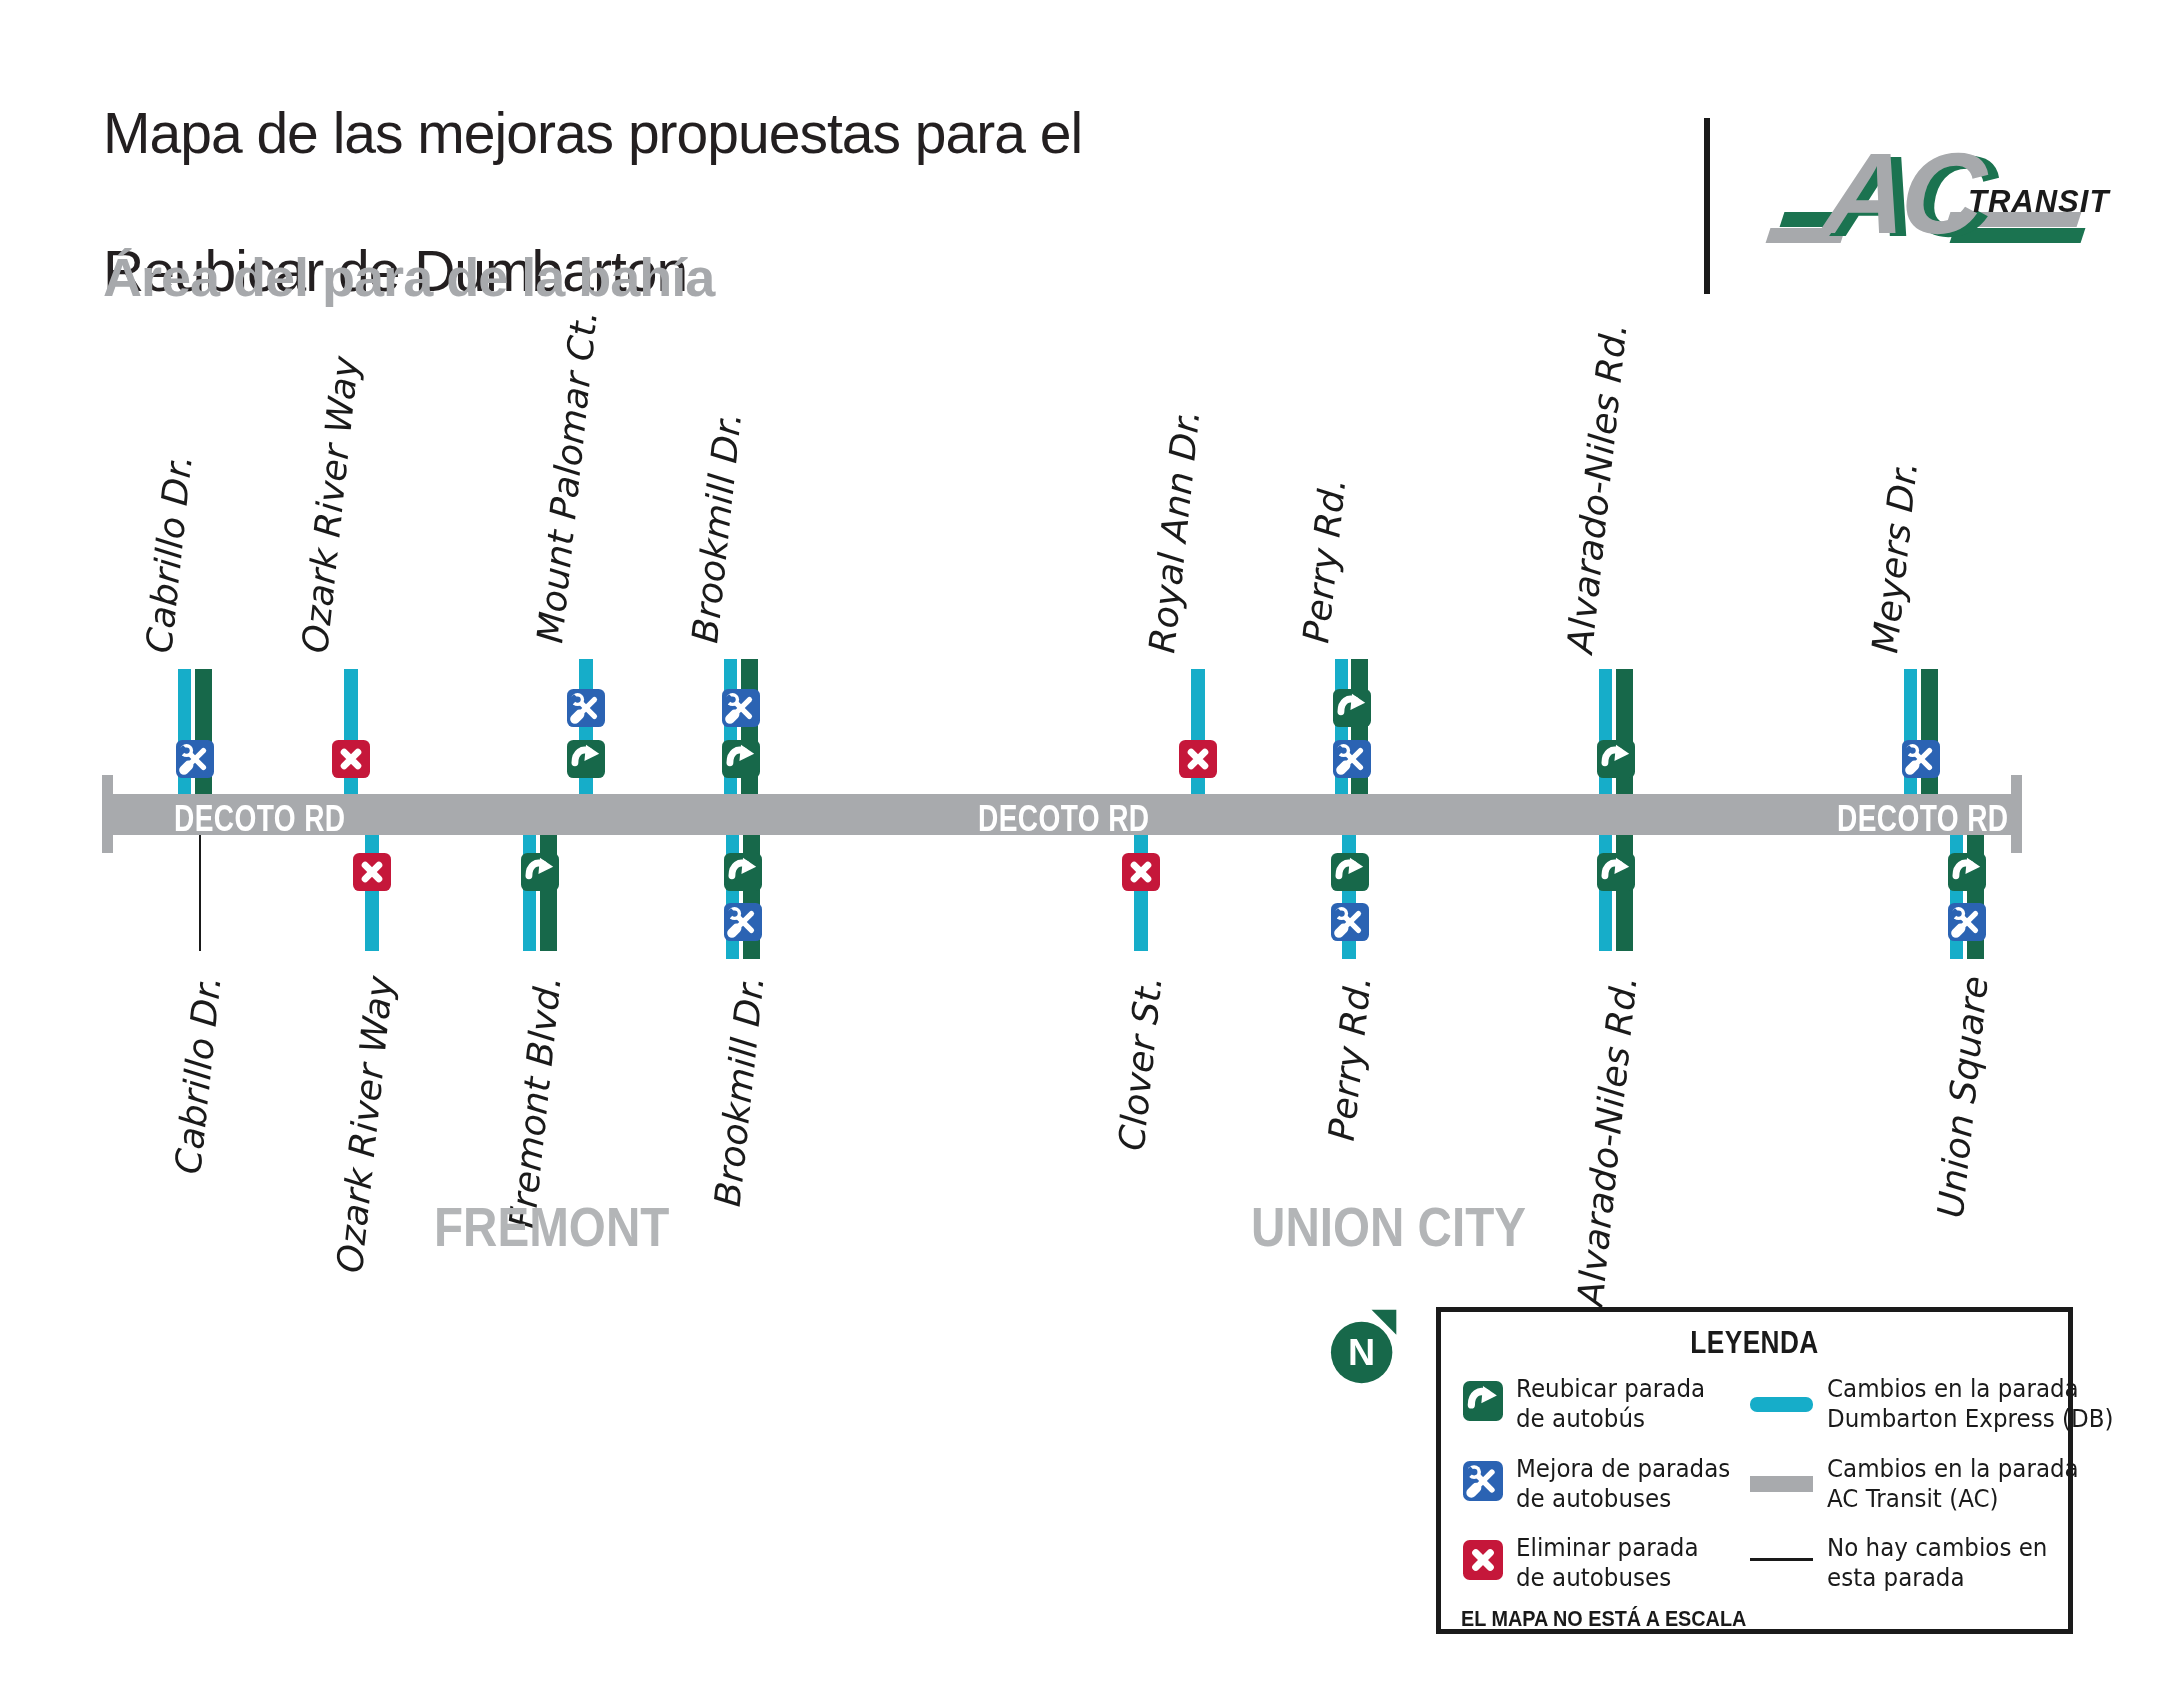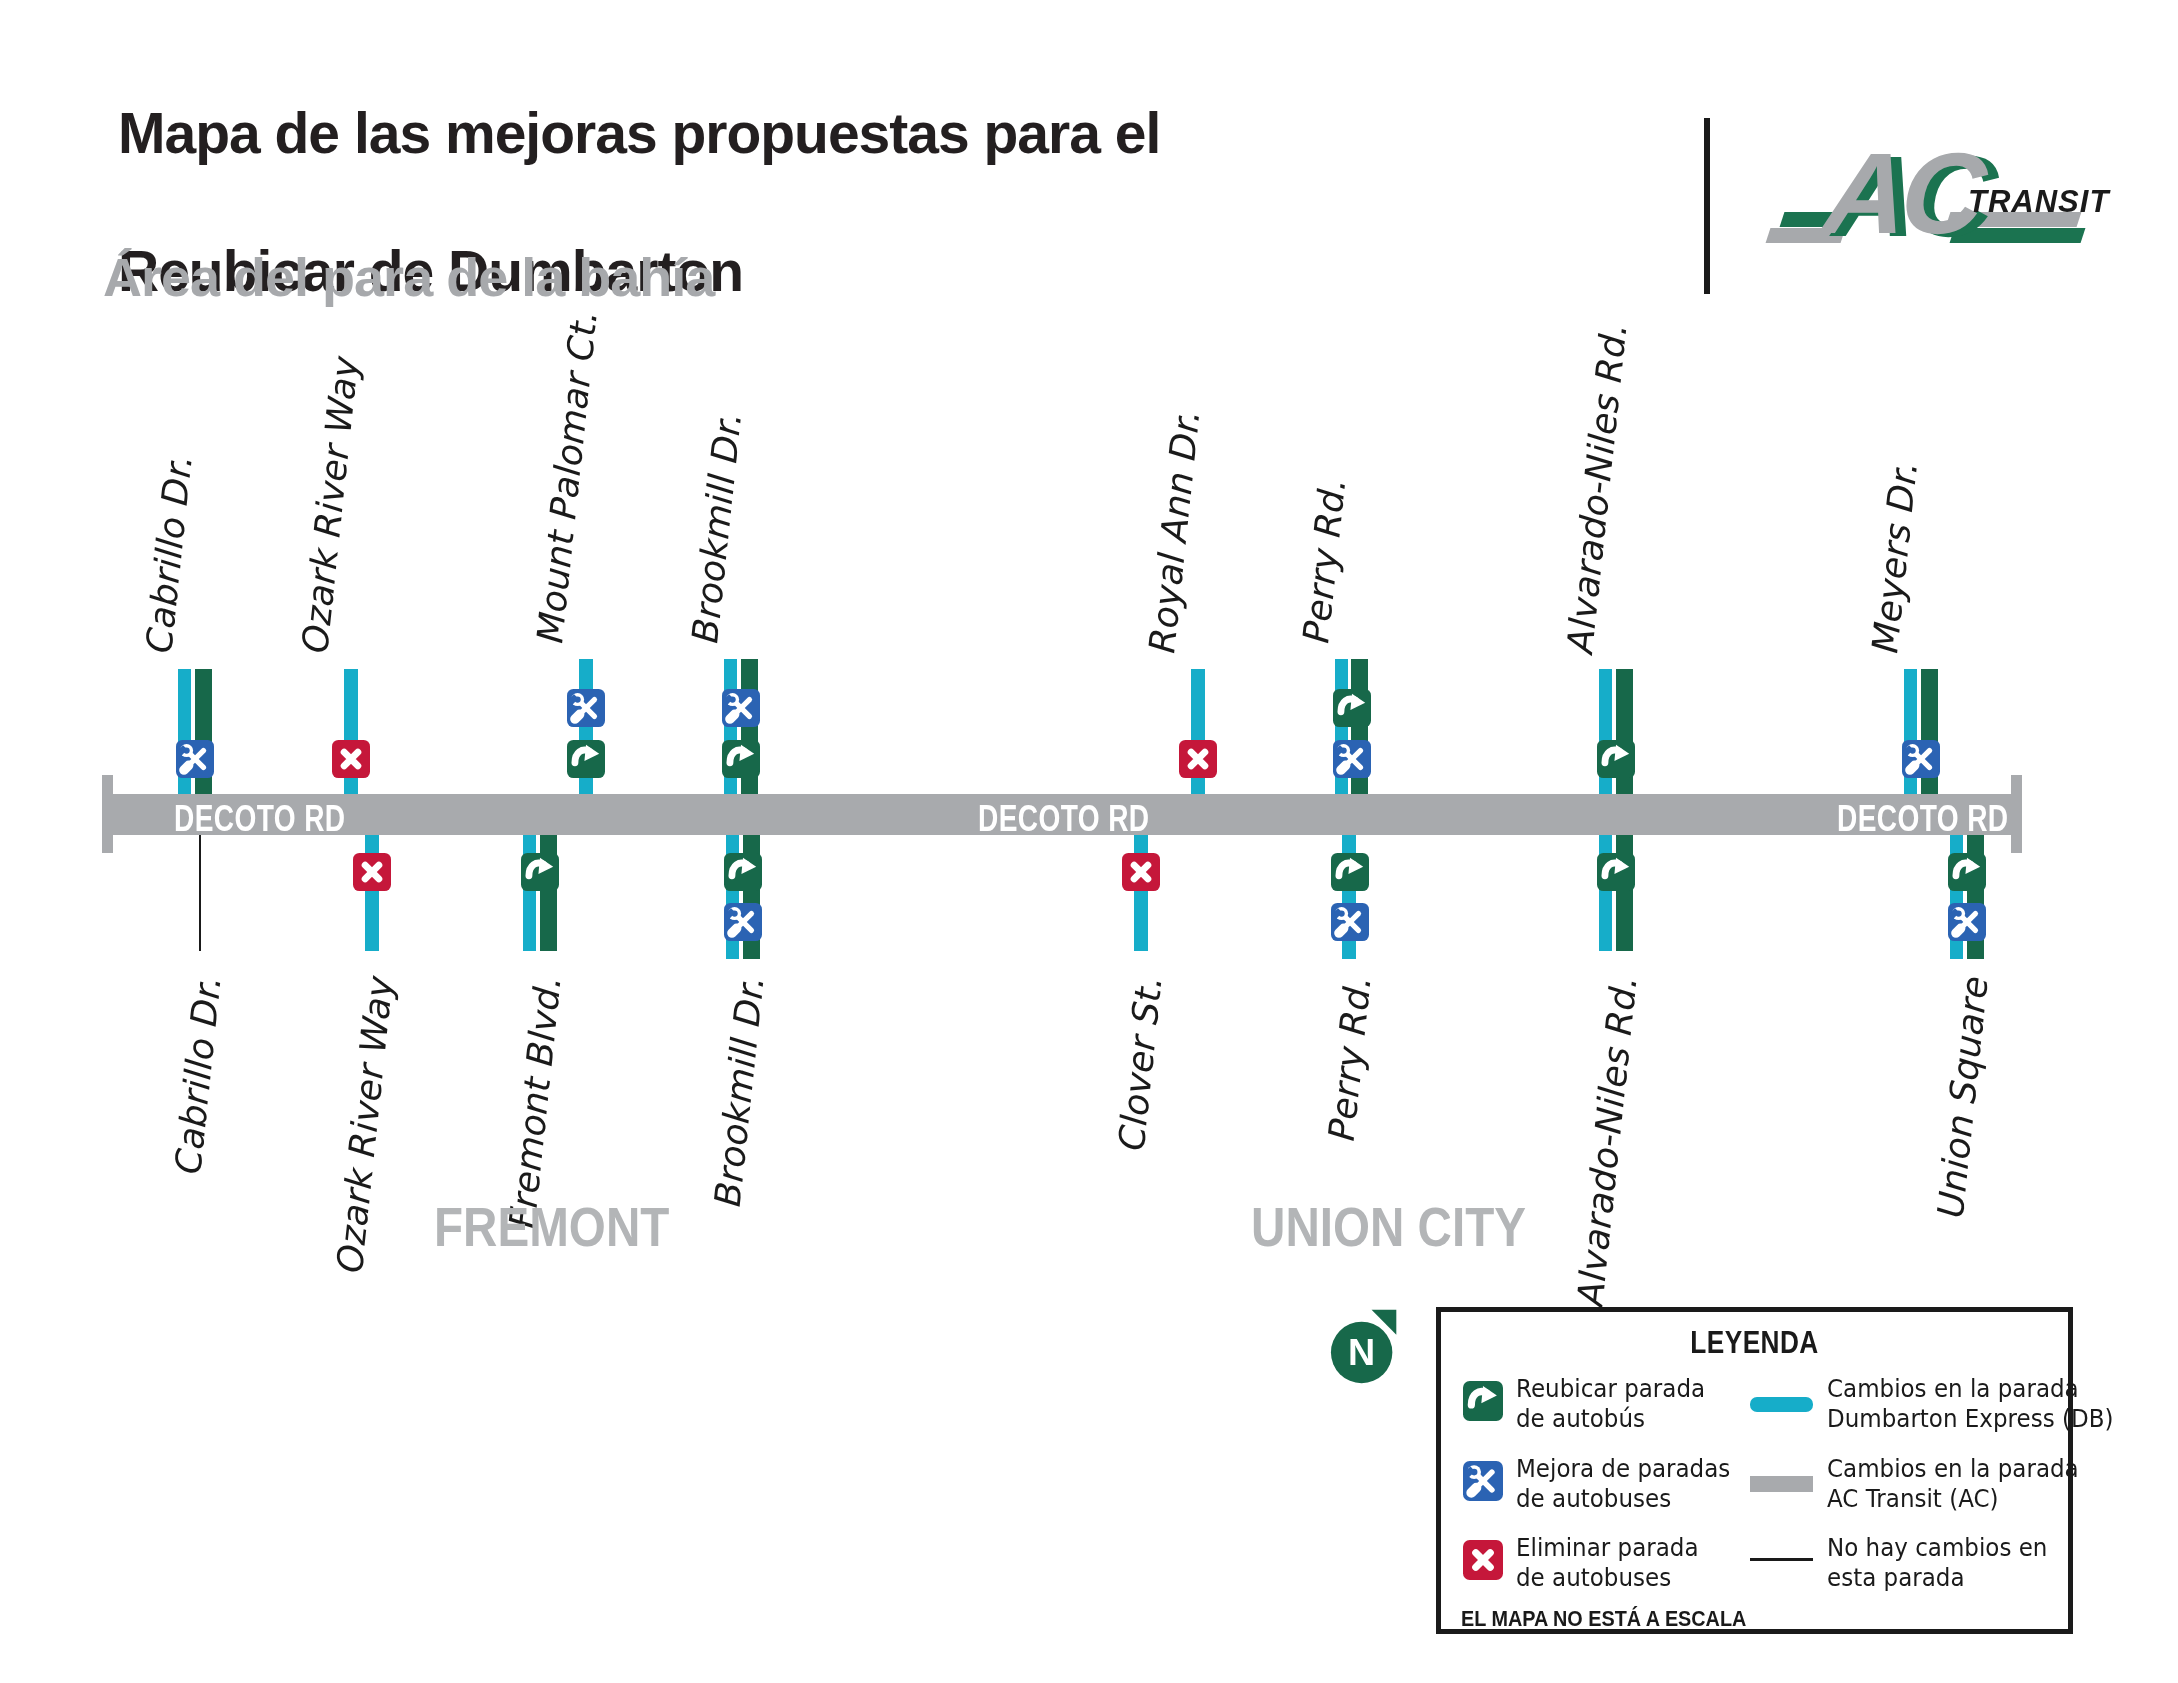--- a/index.html
+++ b/index.html
@@ -1,21 +1,21 @@
 <!DOCTYPE html>
 <html><head>
 <meta charset="utf-8">
 <style>
   html,body{margin:0;padding:0;background:#ffffff;}
   #stage{position:relative;width:2178px;height:1683px;background:#ffffff;overflow:hidden;
          font-family:"Liberation Sans",sans-serif;}
 
   
-  .title{position:absolute;left:118px;top:99px;font-size:57px;line-height:69px;
-         font-weight:bold;color:#231F20;letter-spacing:-1px;white-space:pre-line;}
+  .title{position:absolute;left:103px;top:99px;font-size:57px;line-height:69px;
+         font-weight:normal;color:#231F20;letter-spacing:-1px;white-space:pre-line;}
   .subtitle{position:absolute;left:103px;top:246px;font-size:54px;font-weight:bold;
          color:#A7A9AC;letter-spacing:-1px;}
 
   
   .logo-divider{position:absolute;left:1704px;top:118px;width:6px;height:176px;background:#1a1a1a;}
   .logo-ac{position:absolute;left:1825px;top:127px;font-size:115px;font-weight:bold;
          font-style:italic;color:#A7A9AC;letter-spacing:-6px;
          text-shadow:11px 3px 0 #1B7350;transform:skewX(-6deg);}
   .logo-transit{position:absolute;left:1968px;top:184px;font-size:31px;font-weight:bold;
          font-style:italic;color:#1a1a1a;letter-spacing:1px;}

